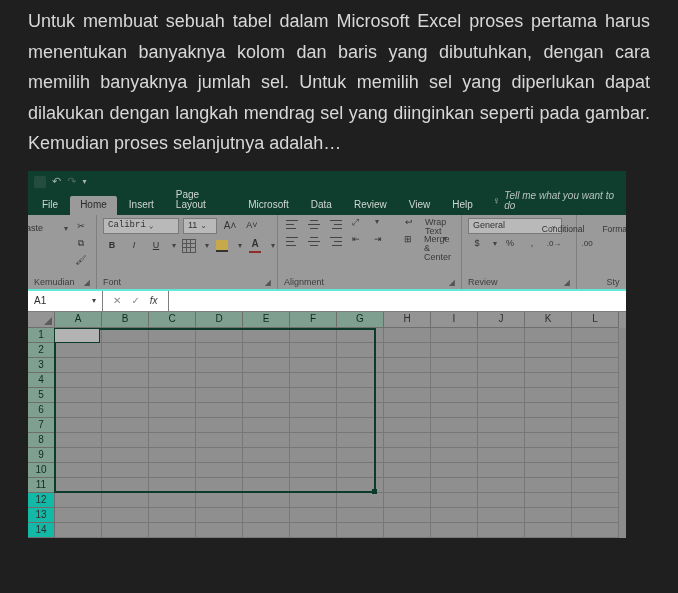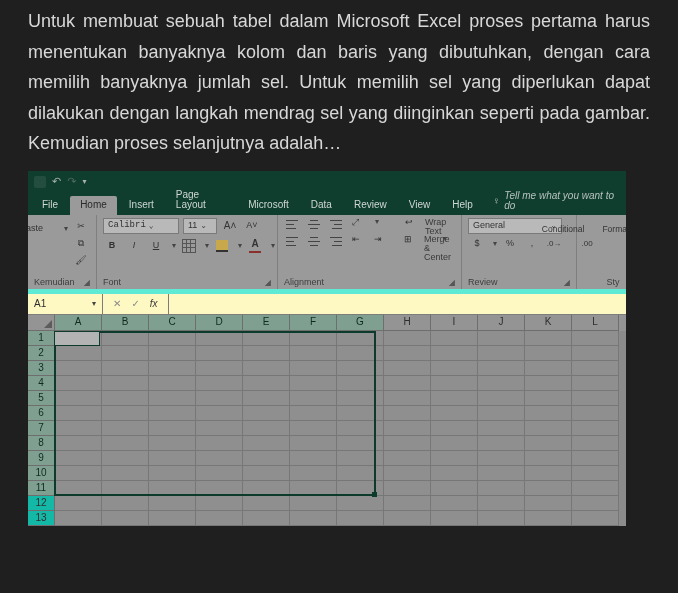--- a/index.html
+++ b/index.html
@@ -139,22 +139,22 @@
   }
   .swatch-fill { width:12px; height:10px; background:#c7a84b; border-bottom:2px solid #333; display:inline-block;}
   .swatch-font { width:12px; height:12px; display:inline-flex; align-items:flex-start; justify-content:center; border-bottom:2px solid #8a2e2e; font-weight:bold; font-size:10px;}
   .align-row span{ width:12px;height:12px; display:inline-block; }
   .hl1{background:linear-gradient(#444,#444) 0 2px/12px 1px no-repeat,linear-gradient(#444,#444) 0 6px/8px 1px no-repeat,linear-gradient(#444,#444) 0 10px/10px 1px no-repeat;}
   .hl2{background:linear-gradient(#444,#444) 2px 2px/8px 1px no-repeat,linear-gradient(#444,#444) 0 6px/12px 1px no-repeat,linear-gradient(#444,#444) 2px 10px/8px 1px no-repeat;}
   .hl3{background:linear-gradient(#444,#444) 0 2px/12px 1px no-repeat,linear-gradient(#444,#444) 4px 6px/8px 1px no-repeat,linear-gradient(#444,#444) 2px 10px/10px 1px no-repeat;}
 
   
   .fbar {
-    background: #fef9c3;
-    border-top: 5px solid #5eead4;
+    background: #ffffff;
+    border-top: 2px solid #5eead4;
     border-bottom: 1px solid #7d7d7d;
     height: 20px;
     display: flex;
     align-items: stretch;
   }
   .namebox {
     width: 62px;
     border-right: 1px solid #7d7d7d;
     display: flex;
     align-items: center;
@@ -623,18 +623,33 @@
           <div class="cell"></div>
           <div class="cell"></div>
           <div class="cell"></div>
           <div class="cell"></div>
           <div class="cell"></div>
           <div class="cell"></div>
           <div class="cell"></div>
           <div class="cell"></div>
           <div class="cell"></div>
         </div>
+        <div class="gridrow">
+          <div class="rowhdr">14</div>
+          <div class="cell"></div>
+          <div class="cell"></div>
+          <div class="cell"></div>
+          <div class="cell"></div>
+          <div class="cell"></div>
+          <div class="cell"></div>
+          <div class="cell"></div>
+          <div class="cell"></div>
+          <div class="cell"></div>
+          <div class="cell"></div>
+          <div class="cell"></div>
+          <div class="cell"></div>
+        </div>
         <div class="selection" style="left: 26px; top: 16px; width: 322px; height: 165px;"></div>
         <div class="active-cell" style="left: 26px; top: 16px; width: 46px; height: 15px;"></div>
       </div>
 
   </div>
 </div>
 
 </body></html>

